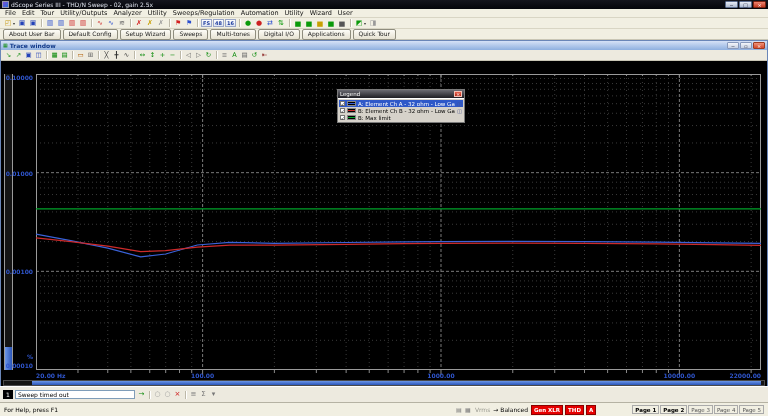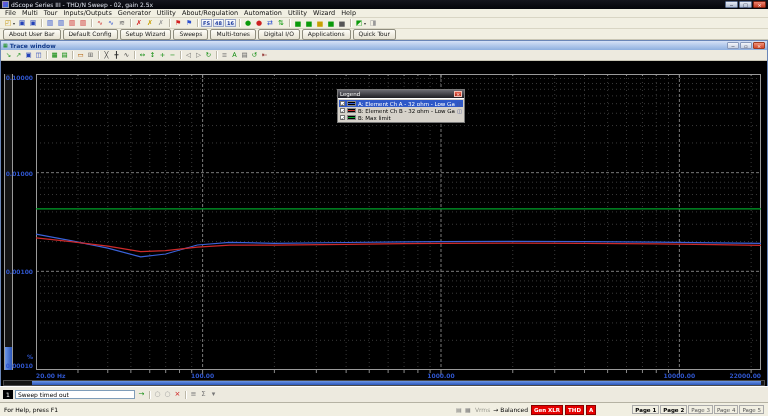--- a/index.html
+++ b/index.html
@@ -112,30 +112,30 @@
     <span class="title" data-name="window-title">dScope Series III - THD/N Sweep - 02, gain 2.5x</span>
     <span class="win-btns" data-name="window-controls">
         <span class="win-btn" data-name="minimize-button">─</span>
         <span class="win-btn" data-name="maximize-button">□</span>
         <span class="win-btn" data-name="close-button">×</span>
       </span>
   </div>
 
   <div class="menubar" data-name="menu-bar">
       <span class="menu-item" data-name="menu-file">File</span>
-      <span class="menu-item" data-name="menu-edit">Multi</span>
+      <span class="menu-item" data-name="menu-edit">Edit</span>
       <span class="menu-item" data-name="menu-view">Tour</span>
-      <span class="menu-item" data-name="menu-inputs-outputs">Inputs/Outputs</span>
-      <span class="menu-item" data-name="menu-generator">Generator</span>
+      <span class="menu-item" data-name="menu-inputs-outputs">Utility/Outputs</span>
+      <span class="menu-item" data-name="menu-generator">Analyzer</span>
       <span class="menu-item" data-name="menu-analyzer">Utility</span>
-      <span class="menu-item" data-name="menu-sweeps-regulation">About/Regulation</span>
+      <span class="menu-item" data-name="menu-sweeps-regulation">Sweeps/Regulation</span>
       <span class="menu-item" data-name="menu-automation">Automation</span>
       <span class="menu-item" data-name="menu-utility">Utility</span>
       <span class="menu-item" data-name="menu-window">Wizard</span>
-      <span class="menu-item" data-name="menu-help">Help</span>
+      <span class="menu-item" data-name="menu-help">User</span>
     </div>
 
   <div class="toolbar-main" data-name="main-toolbar">
       <span class="icon-chip" data-name="open-project-icon" style="color: rgb(199, 154, 24);">◰</span>
       <span class="dd-arrow" data-name="dropdown-arrow-icon">▾</span>
       <span class="icon-chip" data-name="save-project-icon" style="color: rgb(36, 67, 184);">▣</span>
       <span class="icon-chip" data-name="save-all-icon" style="color: rgb(36, 67, 184);">▣</span>
       <span class="tb-sep" data-name="toolbar-separator"></span>
       <span class="icon-chip" data-name="inputs-outputs-panel-icon" style="color: rgb(42, 78, 207);">▥</span>
       <span class="icon-chip" data-name="generator-panel-icon" style="color: rgb(42, 78, 207);">▥</span>

